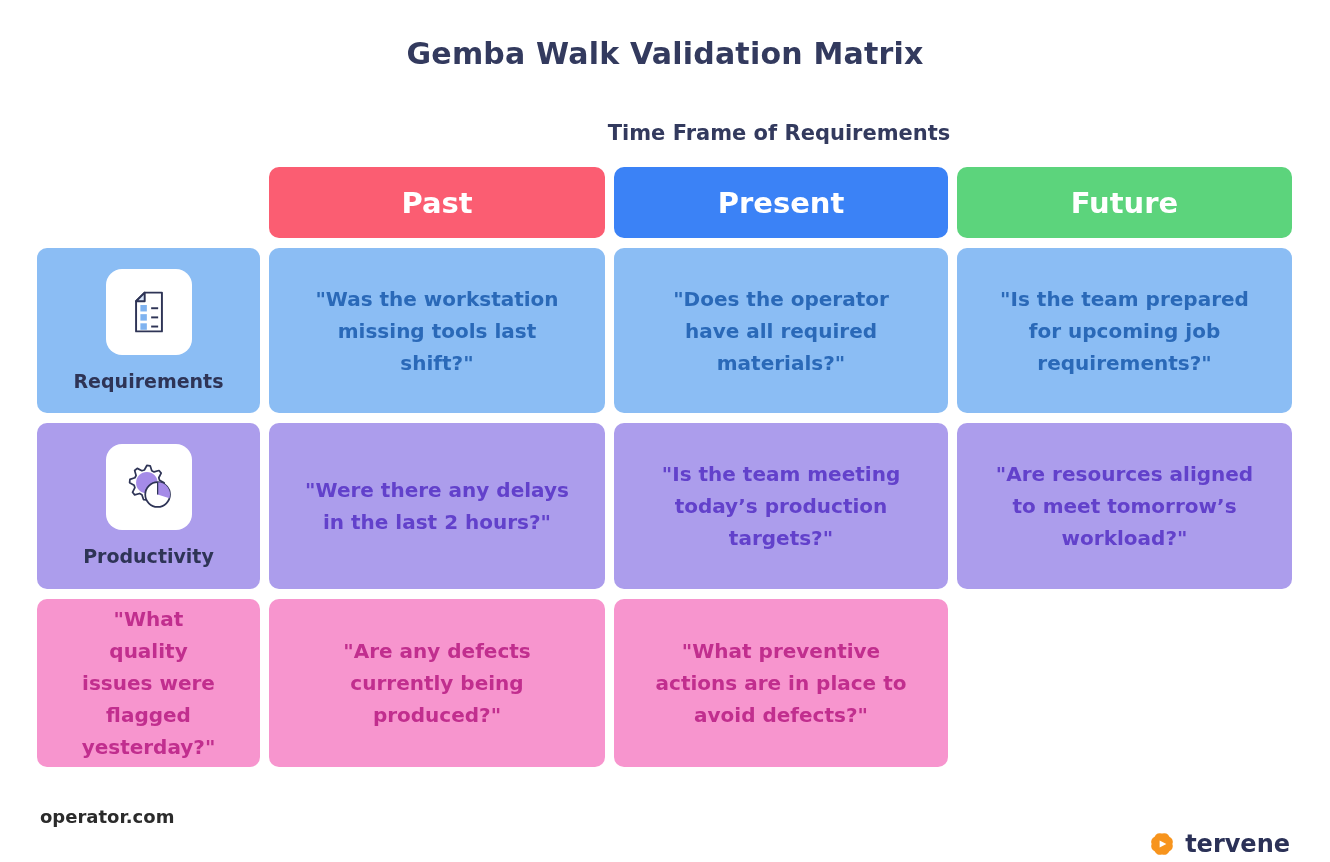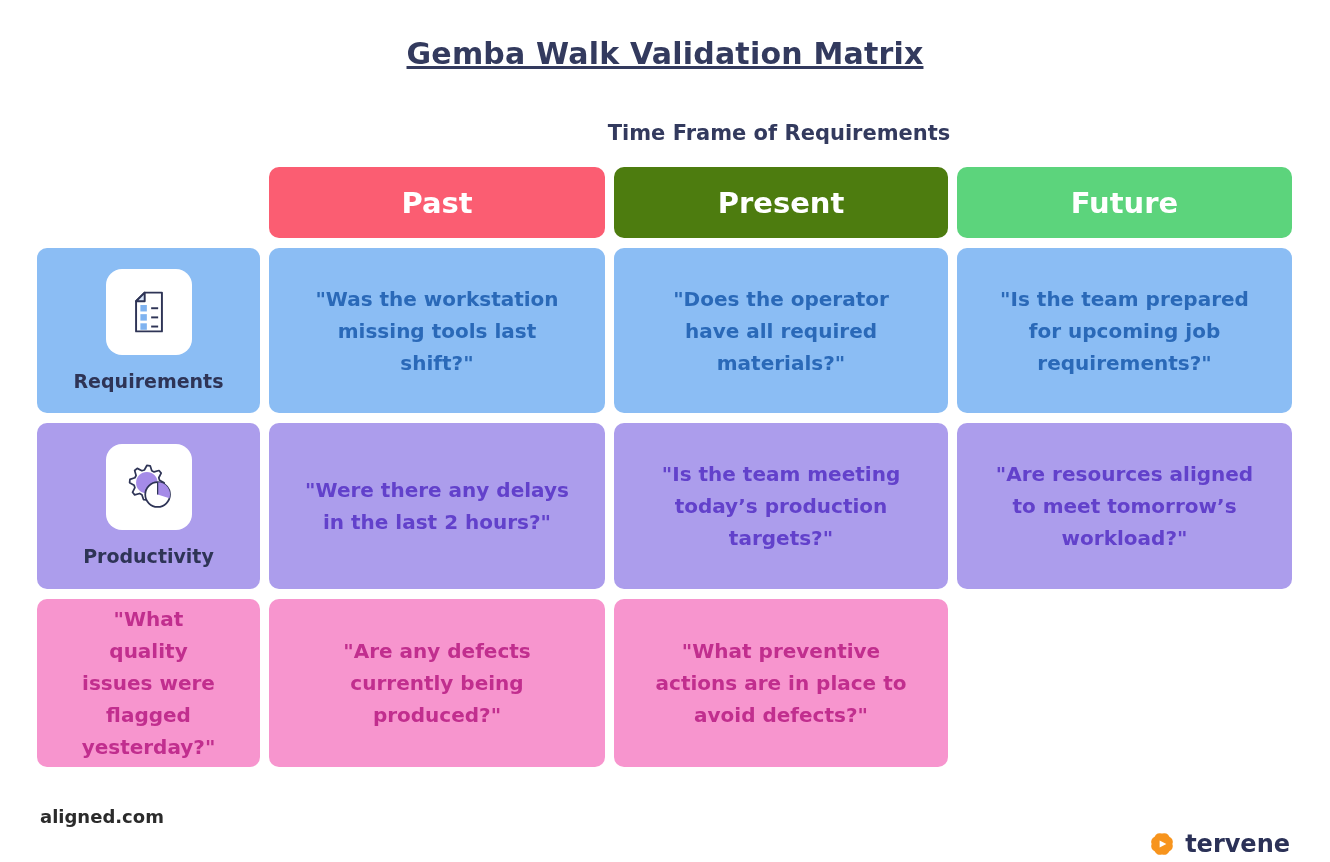--- a/index.html
+++ b/index.html
@@ -7,21 +7,21 @@
     width:1330px;height:862px;
     background:#ffffff;
     font-family:"DejaVu Sans","Liberation Sans",sans-serif;
     position:relative;overflow:hidden;
   }
   .page{position:absolute;inset:0;}
 
   .title{
     position:absolute;top:36px;left:0;width:100%;
     text-align:center;font-size:30px;font-weight:bold;
-    color:#333A5E;letter-spacing:0.2px;text-decoration:underline;
+    color:#333A5E;letter-spacing:0.2px;
   }
   .subtitle{
     position:absolute;top:121px;left:266px;width:1026px;
     text-align:center;font-size:21px;font-weight:bold;color:#333A5E;
   }
 
   .grid{
     position:absolute;left:37px;top:167px;
     display:grid;
     grid-template-columns:223px 336px 334px 335px;
@@ -29,21 +29,21 @@
     column-gap:9px;row-gap:10px;
   }
   .corner{}
 
   .colhead{
     border-radius:10px;
     display:flex;align-items:center;justify-content:center;
     color:#ffffff;font-size:29px;font-weight:bold;
   }
   .c0{background:#FB5D72;}
-  .c1{background:#4d7c0f;}
+  .c1{background:#3b82f6;}
   .c2{background:#5CD47C;}
 
   .rowhead{
     border-radius:10px;
     display:flex;flex-direction:column;align-items:center;
     padding-top:21px;box-sizing:border-box;
   }
   .icon-box{
     width:86px;height:86px;background:#ffffff;border-radius:16px;
     display:flex;align-items:center;justify-content:center;
@@ -128,21 +128,21 @@
     </div>
     <div class="cell bg-r1 tx-r1">"Were there any delays in the last 2 hours?"</div>
     <div class="cell bg-r1 tx-r1">"Is the team meeting today’s production targets?"</div>
     <div class="cell bg-r1 tx-r1">"Are resources aligned to meet tomorrow’s workload?"</div>
 
     <div class="cell bg-r2 tx-r2">"What quality issues were flagged yesterday?"</div>
     <div class="cell bg-r2 tx-r2">"Are any defects currently being produced?"</div>
     <div class="cell bg-r2 tx-r2">"What preventive actions are in place to avoid defects?"</div>
   </div>
 
-  <div class="site">aligned.com</div>
+  <div class="site">operator.com</div>
 
   <div class="logo">
     <span style="display:flex;">
       <svg width="32" height="32" viewBox="0 0 40 40">
         <g transform="translate(20,20)">
           <path d="M13,0 A7,7 0 0 1 9.2,9.2 A7,7 0 0 1 0,13 A7,7 0 0 1 -9.2,9.2 A7,7 0 0 1 -13,0 A7,7 0 0 1 -9.2,-9.2 A7,7 0 0 1 0,-13 A7,7 0 0 1 9.2,-9.2 A7,7 0 0 1 13,0 Z" fill="#F7941D"></path>
           <polygon points="-3,-4.5 5.5,0 -3,4.5" fill="#ffffff"></polygon>
         </g>
       </svg>
     </span>

